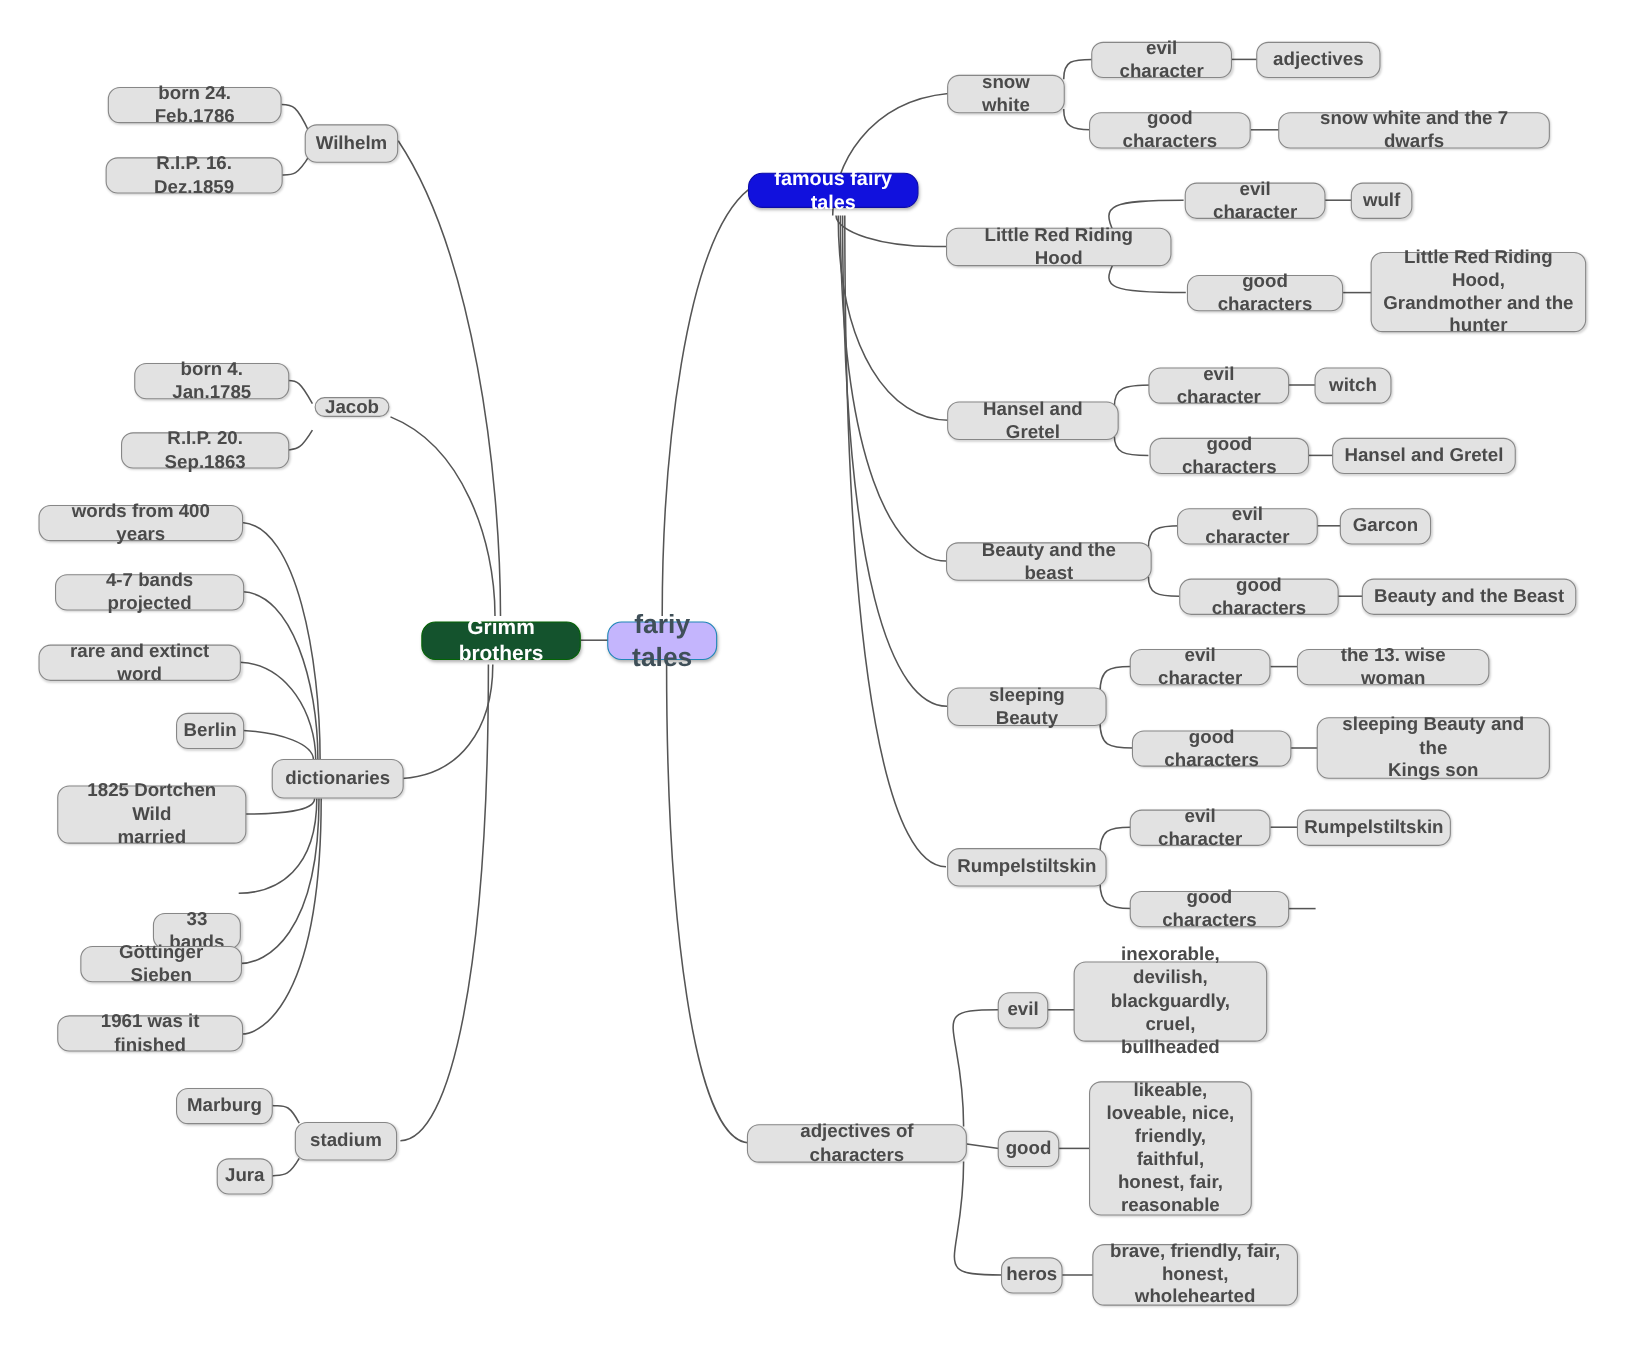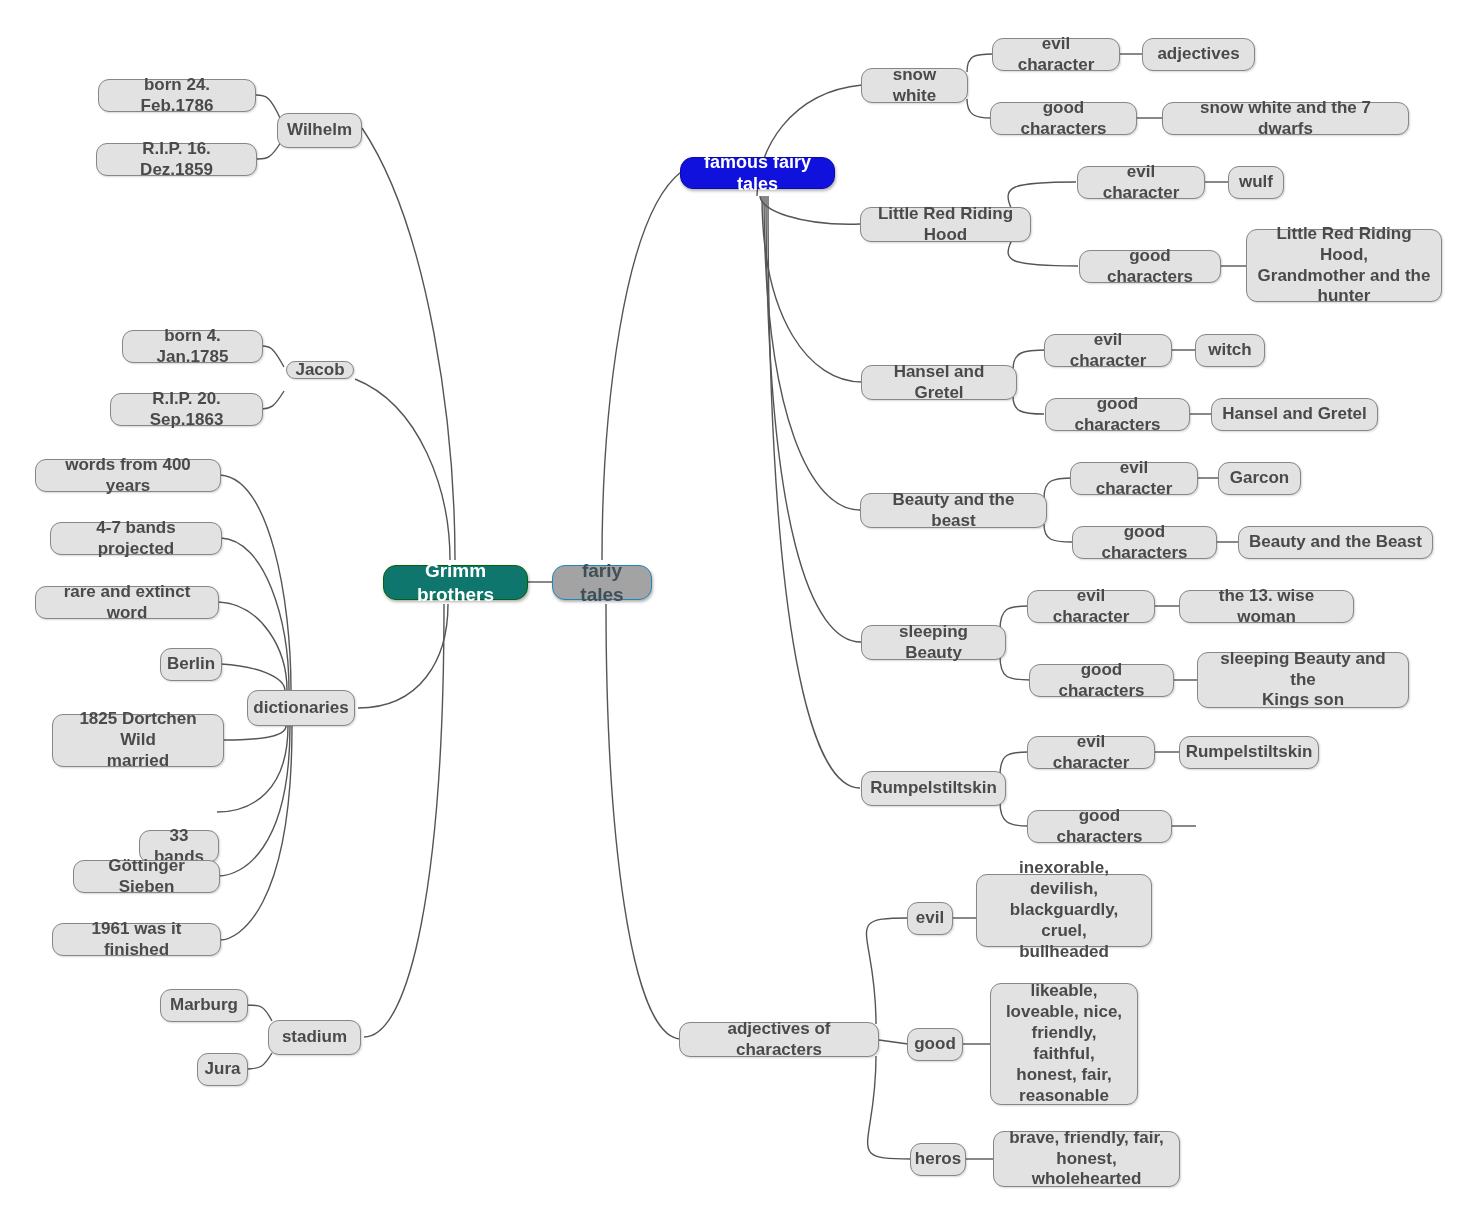--- a/index.html
+++ b/index.html
@@ -42,32 +42,32 @@
     background: #e2e2e2;
     color: #4a4a4a;
     font-size: 17px;
     font-weight: bold;
     line-height: 1.23;
     padding: 3px 10px;
     box-shadow: 1px 1px 2px rgba(0,0,0,0.16);
     white-space: pre-line;
   }
   .node.root-green {
-    background: #0f766e;
+    background: #14532d;
     border-color: #046404;
     color: #ffffff;
     font-size: 19px;
     border-radius: 13px;
     box-shadow: 1px 2px 3px rgba(0,0,0,0.3);
   }
   .node.root-cyan {
-    background: #a3a3a3;
+    background: #c4b5fd;
     border-color: #1f87b8;
     color: #3f4f58;
-    font-size: 19px;
+    font-size: 24px;
     border-radius: 13px;
     box-shadow: 1px 2px 3px rgba(0,0,0,0.3);
   }
   .node.root-blue {
     background: #1111dd;
     border-color: #0b0ba8;
     color: #ffffff;
     font-size: 18px;
     border-radius: 13px;
     box-shadow: 1px 2px 3px rgba(0,0,0,0.3);
@@ -165,42 +165,42 @@
   <div class="node root-blue" style="left:680px; top:157px; width:155px; height:32px;">famous fairy tales</div>
 
   <div class="node" style="left:277px; top:113px; width:85px; height:35px;">Wilhelm</div>
   <div class="node" style="left:98px; top:79px; width:158px; height:33px;">born 24. Feb.1786</div>
   <div class="node" style="left:96px; top:143px; width:161px; height:33px;">R.I.P. 16. Dez.1859</div>
 
   <div class="node" style="left:286px; top:361px; width:68px; height:18px;">Jacob</div>
   <div class="node" style="left:122px; top:330px; width:141px; height:33px;">born 4. Jan.1785</div>
   <div class="node" style="left:110px; top:393px; width:153px; height:33px;">R.I.P. 20. Sep.1863</div>
 
-  <div class="node" style="left:247px; top:690px; width:108px; height:36px;">dictionaries</div>
+  <div class="node" style="left:247px; top:690px; width:120px; height:36px;">dictionaries</div>
   <div class="node" style="left:35px; top:459px; width:186px; height:33px;">words from 400 years</div>
   <div class="node" style="left:50px; top:522px; width:172px; height:33px;">4-7 bands projected</div>
   <div class="node" style="left:35px; top:586px; width:184px; height:33px;">rare and extinct word</div>
   <div class="node" style="left:160px; top:648px; width:62px; height:33px;">Berlin</div>
   <div class="node" style="left:52px; top:714px; width:172px; height:53px;">1825 Dortchen Wild
 married</div>
   <div class="node" style="left:139px; top:796px; width:80px; height:33px;margin-top:34px;">33 bands</div>
   <div class="node" style="left:73px; top:860px; width:147px; height:33px;">Göttinger Sieben</div>
   <div class="node" style="left:52px; top:923px; width:169px; height:33px;">1961 was it finished</div>
 
   <div class="node" style="left:268px; top:1020px; width:93px; height:35px;">stadium</div>
   <div class="node" style="left:160px; top:989px; width:88px; height:33px;">Marburg</div>
   <div class="node" style="left:197px; top:1053px; width:51px; height:33px;">Jura</div>
 
   <div class="node" style="left:861px; top:68px; width:107px; height:35px;">snow white</div>
   <div class="node" style="left:992px; top:38px; width:128px; height:33px;">evil character</div>
   <div class="node" style="left:1142px; top:38px; width:113px; height:33px;">adjectives</div>
   <div class="node" style="left:990px; top:102px; width:147px; height:33px;">good characters</div>
   <div class="node" style="left:1162px; top:102px; width:247px; height:33px;">snow white and the 7 dwarfs</div>
 
-  <div class="node" style="left:860px; top:207px; width:171px; height:35px;">Little Red Riding Hood</div>
+  <div class="node" style="left:860px; top:207px; width:205px; height:35px;">Little Red Riding Hood</div>
   <div class="node" style="left:1077px; top:166px; width:128px; height:33px;">evil character</div>
   <div class="node" style="left:1228px; top:166px; width:56px; height:33px;">wulf</div>
   <div class="node" style="left:1079px; top:250px; width:142px; height:33px;">good characters</div>
   <div class="node" style="left:1246px; top:229px; width:196px; height:73px;">Little Red Riding Hood,
 Grandmother and the
 hunter</div>
 
   <div class="node" style="left:861px; top:365px; width:156px; height:35px;">Hansel and Gretel</div>
   <div class="node" style="left:1044px; top:334px; width:128px; height:33px;">evil character</div>
   <div class="node" style="left:1195px; top:334px; width:70px; height:33px;">witch</div>

